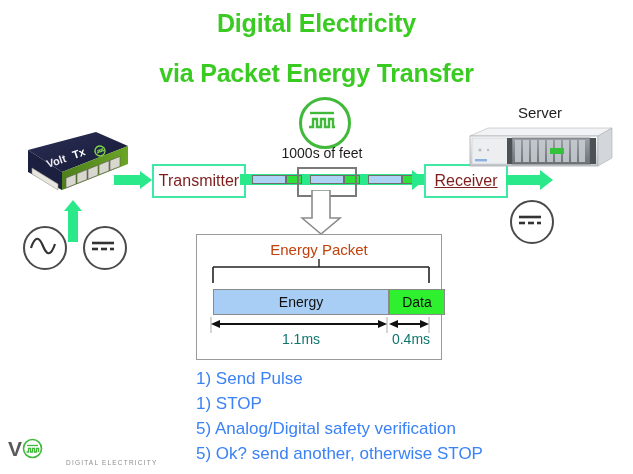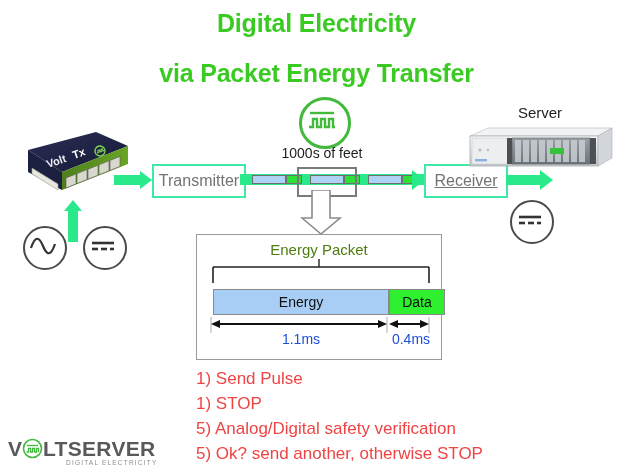--- a/index.html
+++ b/index.html
@@ -19,21 +19,21 @@
   }
   #title .l2{display:block;margin-top:20px;}
 
   
   .lbl{color:#1d1d1d;font-size:14px;}
 
   
   .node{
     border:2px solid #3FE8A4;background:#ffffff;
     display:flex;align-items:center;justify-content:center;
-    color:#737373;font-size:16px;
+    color:#7f1d1d;font-size:16px;
   }
   #transmitter{left:152px;top:164px;width:90px;height:30px;}
   #receiver{left:424px;top:164px;width:80px;height:30px;text-decoration:underline;}
 
   
   .garrow{background:#2AE98B;}
   .garrow .shaft{position:absolute;background:#2AE98B;}
   .garrow .head{
     position:absolute;width:0;height:0;
     border-top:8px solid transparent;border-bottom:8px solid transparent;
@@ -59,32 +59,32 @@
 
   
   #cutbox{left:297px;top:167px;width:56px;height:26px;border:2px solid #7a7a7a;background:transparent;}
 
   
   #packet-panel{
     left:196px;top:234px;width:244px;height:124px;
     border:1px solid #9a9a9a;background:#ffffff;
   }
   #packet-title{
-    left:0;top:6px;width:244px;text-align:center;font-size:15px;color:#4d7c0f;
+    left:0;top:6px;width:244px;text-align:center;font-size:15px;color:#c2410c;
   }
   .bar{position:absolute;top:54px;height:26px;border:1px solid #8a8a8a;box-sizing:border-box;
        display:flex;align-items:center;justify-content:center;font-size:14px;color:#111;}
   #bar-energy{left:16px;width:176px;background:#A8CEF5;}
   #bar-data{left:192px;width:56px;background:#2FF02F;}
 
-  .dimlabel{position:absolute;top:96px;font-size:14px;color:#1d4ed8;text-align:center;}
+  .dimlabel{position:absolute;top:96px;font-size:14px;color:#0f766e;text-align:center;}
 
   
   #steps{left:196px;top:366px;width:437px;}
-  #steps div{font-size:17px;color:#ef4444;line-height:25px;}
+  #steps div{font-size:17px;color:#3b82f6;line-height:25px;}
 
   
   #logo{left:8px;top:437px;width:150px;height:34px;}
   #logo .word{position:absolute;left:0;top:0;font-size:21px;font-weight:bold;color:#59595B;letter-spacing:0.3px;}
   #logo .tag{position:absolute;left:58px;top:22px;font-size:6.5px;color:#8d8d8f;letter-spacing:1.2px;}
 
   
   #device{left:18px;top:128px;width:112px;height:72px;}
 
   
@@ -302,17 +302,16 @@
 
   <div class="abs" id="logo">
     <span class="word" style="left:0;">V</span>
     <span class="abs" style="left:14px;top:1px;width:21px;height:21px;">
       <svg width="21" height="21" viewBox="0 0 21 21">
         <circle cx="10.5" cy="10.5" r="9" fill="none" stroke="#41B93B" stroke-width="1.6"></circle>
         <line x1="5" y1="7.5" x2="16" y2="7.5" stroke="#41B93B" stroke-width="1.3"></line>
         <path d="M4.5,14 h2 v-3.6 h2 v3.6 h2 v-3.6 h2 v3.6 h2 v-3.6 h2 v3.6" fill="none" stroke="#41B93B" stroke-width="1.3"></path>
       </svg>
     </span>
-    <span class="word" style="left:35px;">LTSERVER</span>
     <span class="tag">DIGITAL ELECTRICITY</span>
   </div>
 
 </div>
 
 </body></html>

